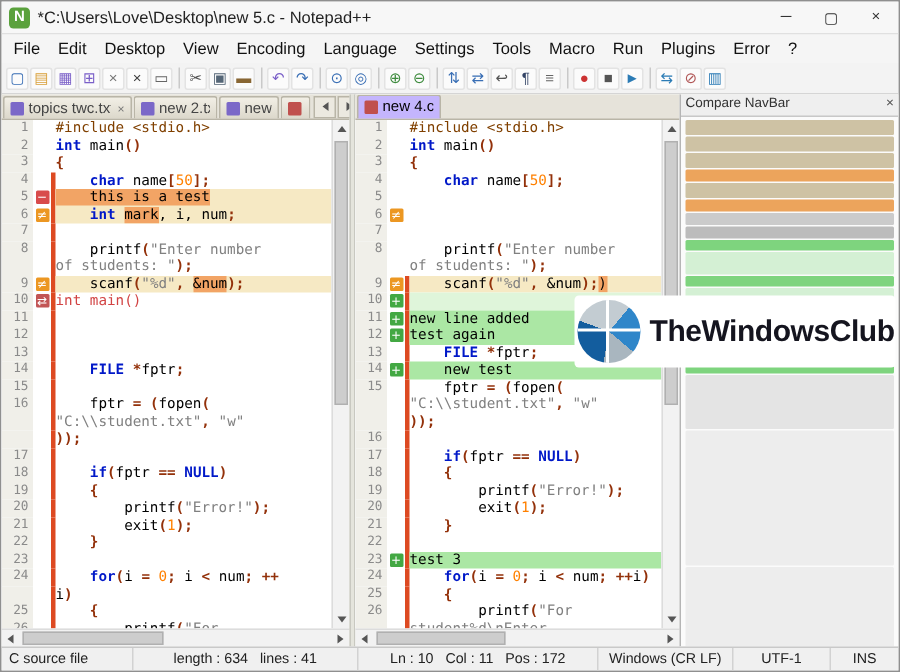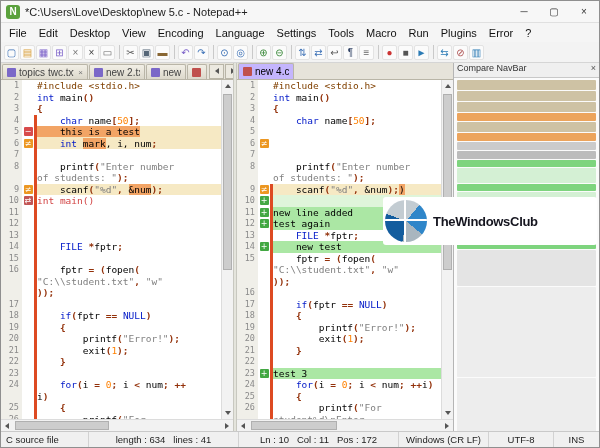--- a/index.html
+++ b/index.html
@@ -50,21 +50,21 @@
   .ln{width:21px;flex:none;text-align:right;padding-right:3px;background:#f0efe9;color:#8a8a8a;font-size:8.5px;}
   .mk{width:12px;flex:none;background:#fff;display:flex;align-items:center;justify-content:center;}
   .mki{width:9px;height:9px;line-height:9px;display:block;color:#fff;font-size:8px;text-align:center;border-radius:1px;font-family:"DejaVu Sans",sans-serif;}
   .chl{width:3px;flex:none;}
   .chl.on{background:#dd4a22;}
   .code{flex:1;min-width:0;white-space:pre;overflow:hidden;color:#000;}
   .bg-c{background:#f6e9c4;}
   .bg-a{background:#dff5da;}
   .bg-A{background:#abe7a4;}
   .st{color:#000;}
-  .sk{color:#0018c8;font-weight:normal;}
+  .sk{color:#0018c8;font-weight:bold;}
   .sp{color:#804000;}
   .ss{color:#808080;}
   .sm{color:#ff8000;}
   .so{color:#93310a;font-weight:bold;}
   .sh{background:#f2a465;color:#000;}
   .sr{color:#d24343;}
   
   .vscroll{width:12px;flex:none;background:#f2f2f2;border-left:1px solid #dcdcdc;display:flex;flex-direction:column;}
   .vs-arrow{height:12px;flex:none;display:flex;align-items:center;justify-content:center;}
   .vs-track{flex:1;position:relative;}
@@ -89,21 +89,21 @@
   .sb-4{width:90px;justify-content:center;}
   .sb-5{width:65px;justify-content:center;}
   .sb-6{flex:1;justify-content:center;border-right:none;}
   
   .watermark{position:absolute;right:2px;top:196px;width:214px;height:48px;background:#fff;border-radius:3px;
              display:flex;align-items:center;z-index:10;}
   .twc-logo{width:42px;height:42px;flex:none;border-radius:50%;margin:0 6px 0 2px;position:relative;overflow:hidden;
             background:conic-gradient(from 40deg,#2f86c9 0 90deg,#a9b6bf 90deg 150deg,#135d9e 150deg 250deg,#c3ccd2 250deg 360deg);}
   .twc-logo::before{content:"";position:absolute;left:0;right:0;top:46%;height:2px;background:#fff;}
   .twc-logo::after{content:"";position:absolute;top:0;bottom:0;left:46%;width:2px;background:#fff;}
-  .twc-text{font-size:13px;font-weight:bold;color:#15151f;letter-spacing:-0.3px;white-space:nowrap;}
+  .twc-text{font-size:20px;font-weight:bold;color:#15151f;letter-spacing:-0.3px;white-space:nowrap;}
 </style>
 </head>
 <body>
 
 <div class="window">
 
   <div class="titlebar">
     <div class="np-icon">N</div>
     <div class="title-text">*C:\Users\Love\Desktop\new 5.c - Notepad++</div>
     <div class="win-btns">
@@ -669,21 +669,21 @@
         </div>
     </div>
 
   </div>
 
   <div class="statusbar">
     <div class="sb-seg sb-1">C source file</div>
     <div class="sb-seg sb-2">length : 634   lines : 41</div>
     <div class="sb-seg sb-3">Ln : 10   Col : 11   Pos : 172</div>
     <div class="sb-seg sb-4">Windows (CR LF)</div>
-    <div class="sb-seg sb-5">UTF-8</div>
+    <div class="sb-seg sb-5">UTF-1</div>
     <div class="sb-seg sb-6">INS</div>
   </div>
 
   <div class="watermark">
     <div class="twc-logo"></div>
     <div class="twc-text">TheWindowsClub</div>
   </div>
 
 </div>
 

